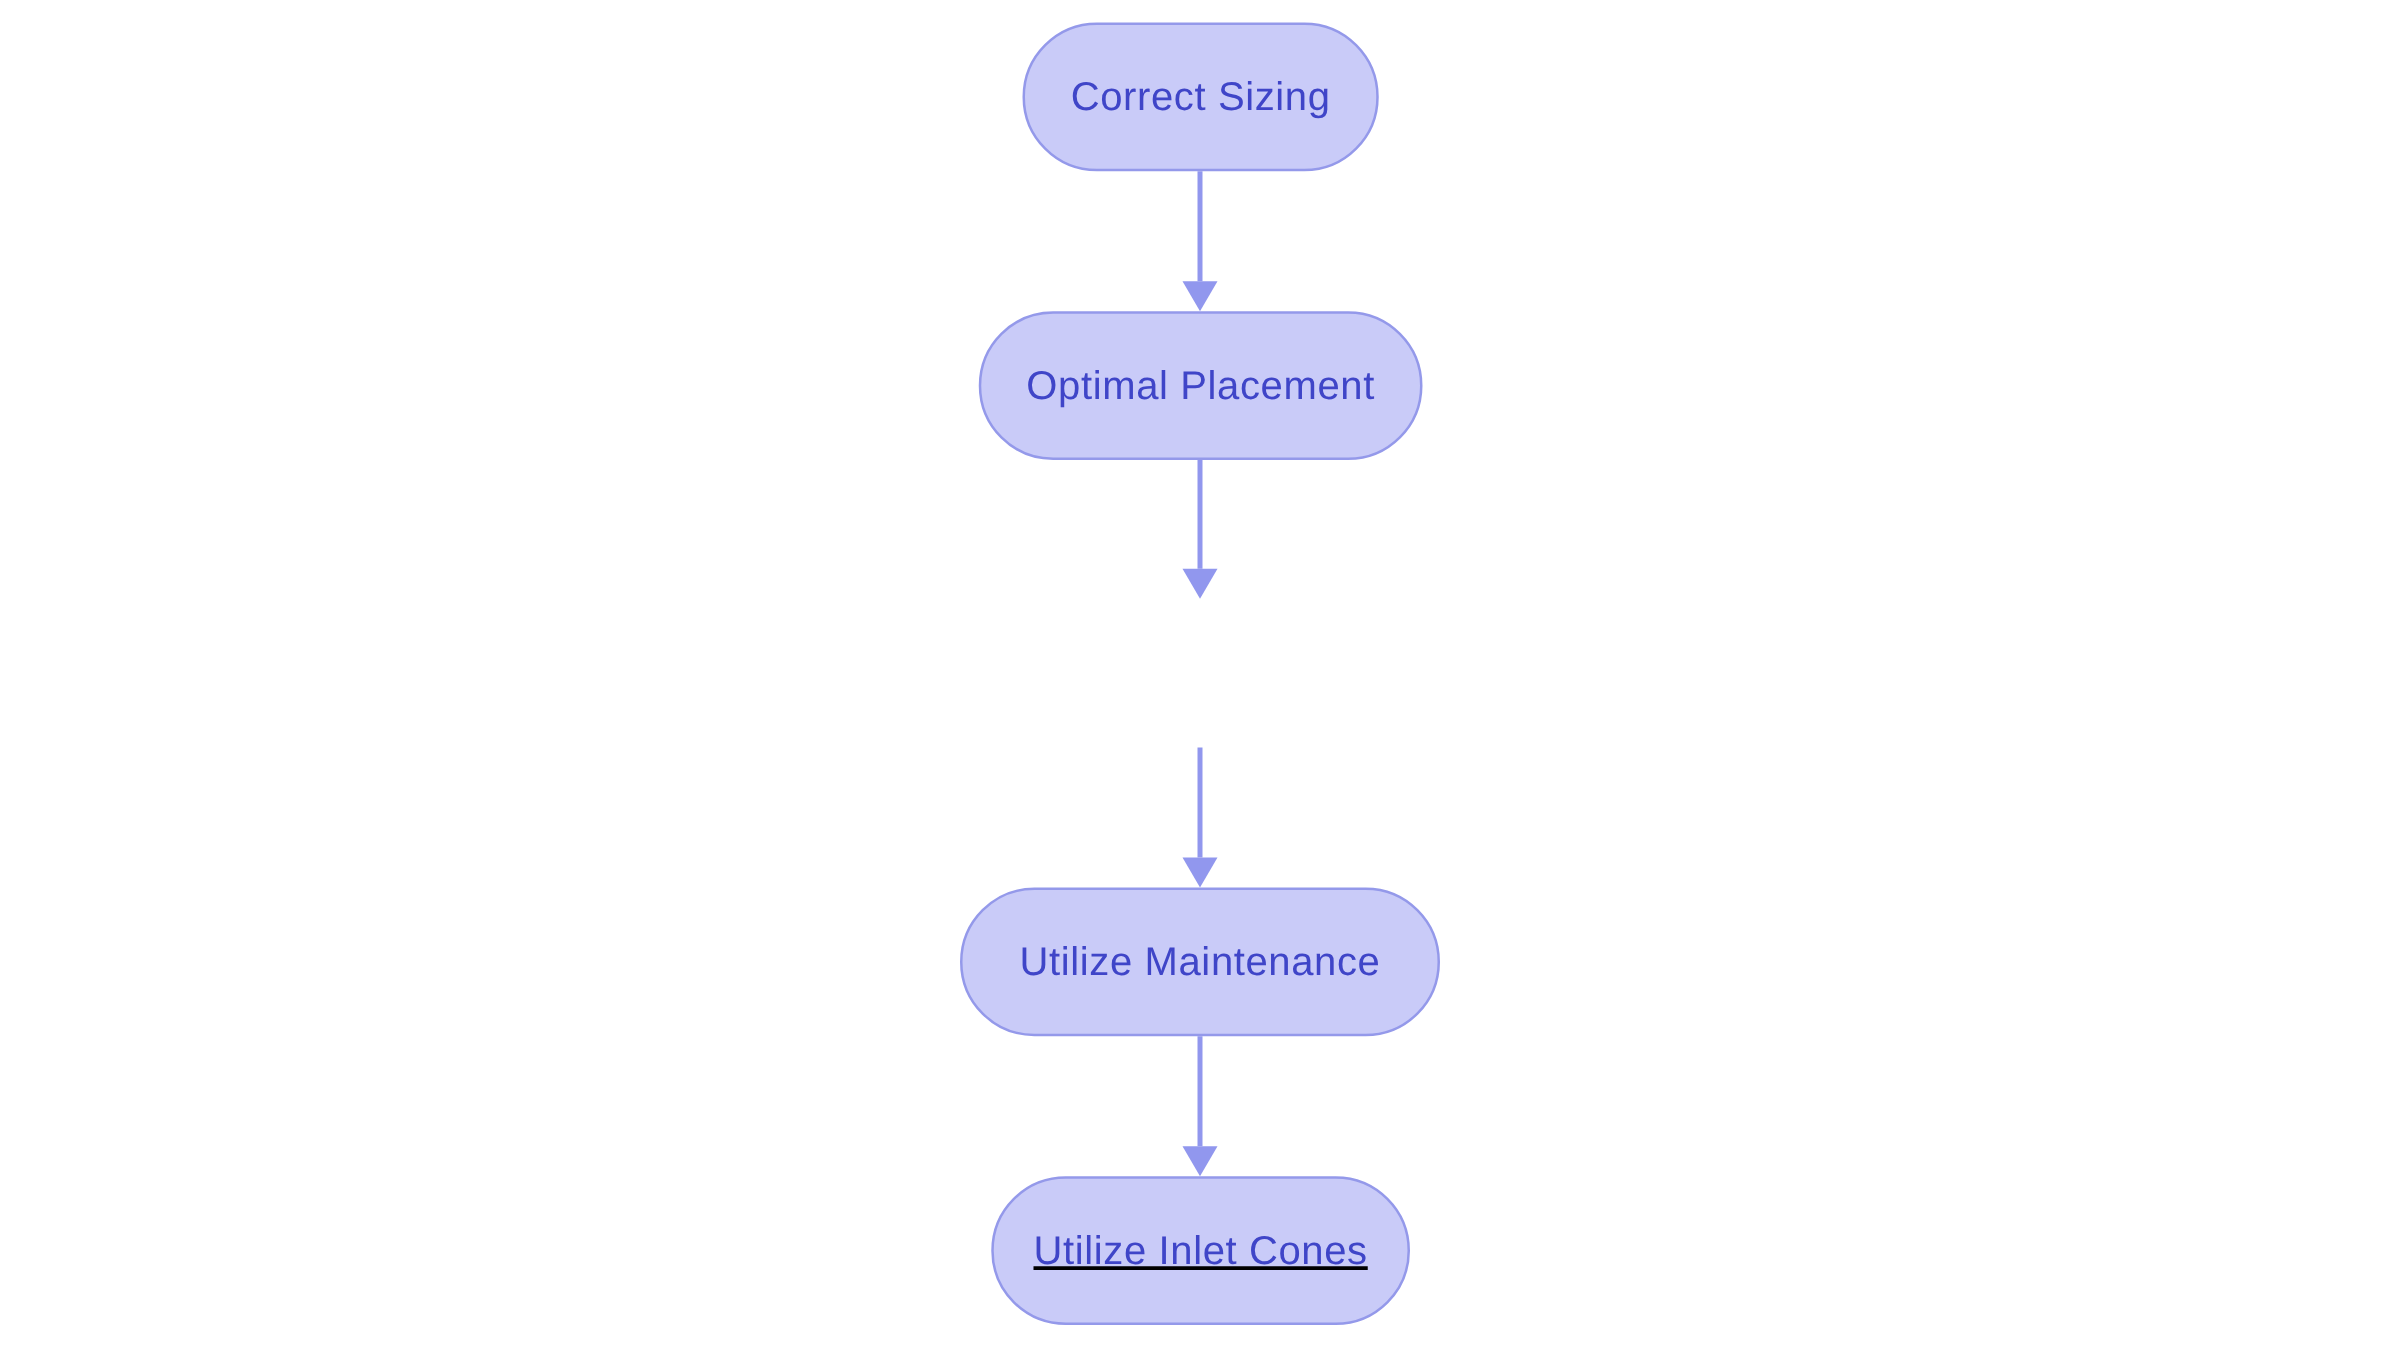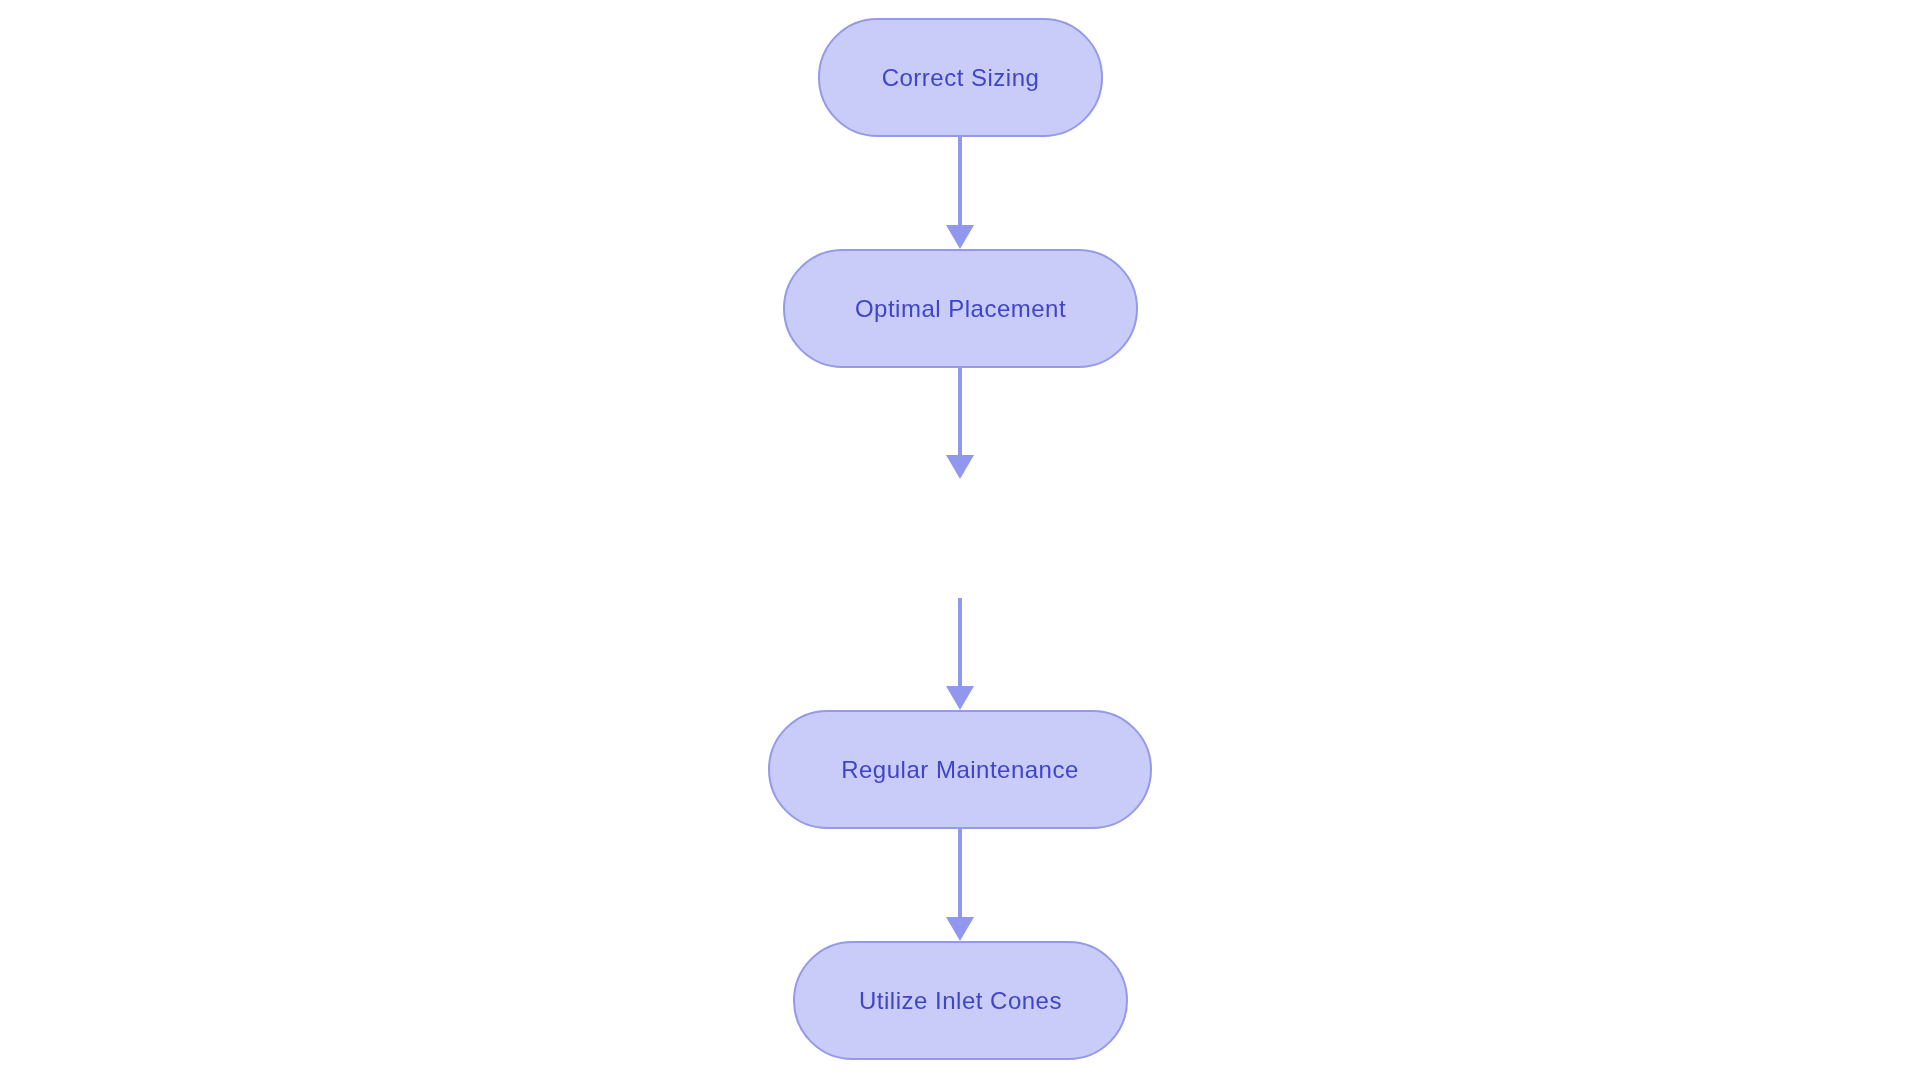--- a/index.html
+++ b/index.html
@@ -27,21 +27,21 @@
     position: absolute;
     height: 119px;
     border-radius: 60px;
     background: var(--node-fill);
     border: 2px solid var(--node-border);
     display: flex;
     align-items: center;
     justify-content: center;
   }
   .node-label {
-    font-size: 24px;
+    font-size: 32px;
     font-weight: 400;
     color: var(--node-text);
     letter-spacing: 0.5px;
     white-space: nowrap;
   }
   .arrow {
     position: absolute;
     left: 958px; 
     width: 28px;
     margin-left: -12px;
@@ -85,25 +85,25 @@
     <div class="arrow-head"></div>
   </div>
 
 
   <div class="arrow" style="top:598px; height:112px;">
     <div class="arrow-line"></div>
     <div class="arrow-head"></div>
   </div>
 
   <div class="node" style="left:768px; top:710px; width:384px;">
-    <span class="node-label">Regular Maintenance</span>
+    <span class="node-label">Utilize Maintenance</span>
   </div>
 
   <div class="arrow" style="top:829px; height:112px;">
     <div class="arrow-line"></div>
     <div class="arrow-head"></div>
   </div>
 
-  <div class="node" style="left:793px; top:941px; width:335px;">
+  <div class="node" style="left:793px; top:941px; width:335px;text-decoration:underline;">
     <span class="node-label">Utilize Inlet Cones</span>
   </div>
 
 </div>
 
 </body></html>

